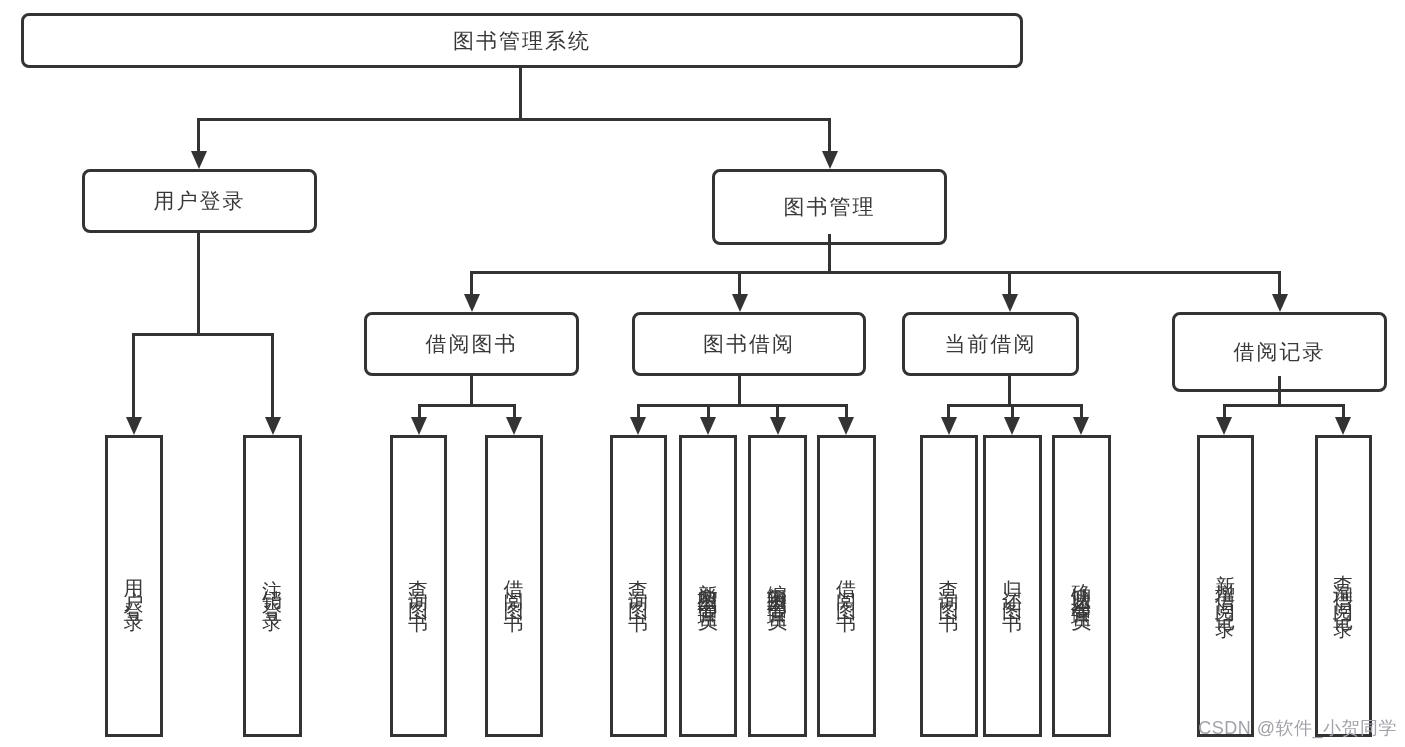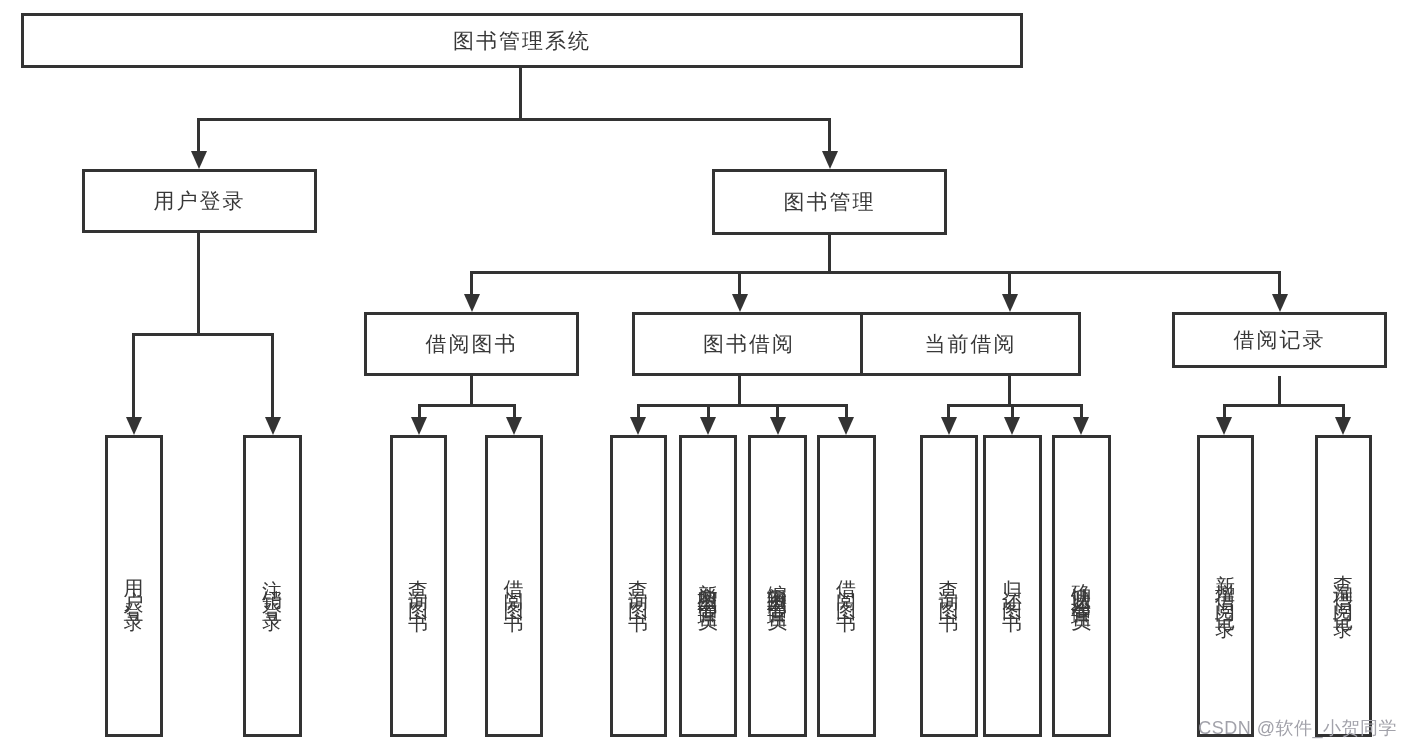--- a/index.html
+++ b/index.html
@@ -5,21 +5,21 @@
   html,body{margin:0;padding:0;background:#ffffff;}
   body{font-family:"Liberation Sans","DejaVu Sans",sans-serif;}
   #canvas{position:relative;width:1405px;height:747px;background:#ffffff;overflow:hidden;}
   .vl{position:absolute;width:3px;background:#333333;}
   .hl{position:absolute;height:3px;background:#333333;}
   .arrow{position:absolute;width:0;height:0;
          border-left:8px solid transparent;border-right:8px solid transparent;
          border-top:18px solid #333333;}
   .box{position:absolute;box-sizing:border-box;border:3px solid #333333;background:#ffffff;
        display:flex;align-items:center;justify-content:center;color:#383838;}
-  .hbox{font-size:21px;letter-spacing:2px;}
+  .hbox{font-size:21px;letter-spacing:2px;border-radius:8px;}
   .vtext{writing-mode:vertical-rl;text-orientation:mixed;font-size:20px;line-height:1.0;}
   .v-short{letter-spacing:11px;}
   .v-mid{letter-spacing:9px;}
   .v-long{letter-spacing:4px;}
   .watermark{position:absolute;font-size:18px;color:#a2a2aa;letter-spacing:0.5px;white-space:nowrap;}
 </style>
 </head>
 <body>
 
 <div id="canvas">
@@ -31,21 +31,21 @@
   <div class="vl" style="left:519px;top:68px;height:52px;"></div>
   <div class="hl" style="left:197px;top:118px;width:634px;"></div>
   <div class="vl" style="left:197px;top:118px;height:34px;"></div>
   <div class="arrow" style="left:191px;top:151px;"></div>
   <div class="vl" style="left:828px;top:118px;height:34px;"></div>
   <div class="arrow" style="left:822px;top:151px;"></div>
 
   <div class="box hbox" style="left:82px;top:169px;width:235px;height:64px;">
     <span>用户登录</span>
   </div>
-  <div class="box hbox" style="left:712px;top:169px;width:235px;height:66px;">
+  <div class="box hbox" style="left:712px;top:169px;width:235px;height:76px;">
     <span>图书管理</span>
   </div>
 
   <div class="vl" style="left:197px;top:233px;height:103px;"></div>
   <div class="hl" style="left:132px;top:333px;width:142px;"></div>
   <div class="vl" style="left:132px;top:333px;height:84px;"></div>
   <div class="arrow" style="left:126px;top:417px;"></div>
   <div class="vl" style="left:271px;top:333px;height:84px;"></div>
   <div class="arrow" style="left:265px;top:417px;"></div>
 
@@ -59,24 +59,24 @@
   <div class="arrow" style="left:1002px;top:294px;"></div>
   <div class="vl" style="left:1278px;top:271px;height:26px;"></div>
   <div class="arrow" style="left:1272px;top:294px;"></div>
 
   <div class="box hbox" style="left:364px;top:312px;width:215px;height:64px;">
     <span>借阅图书</span>
   </div>
   <div class="box hbox" style="left:632px;top:312px;width:234px;height:64px;">
     <span>图书借阅</span>
   </div>
-  <div class="box hbox" style="left:860px;top:312px;width:221px;height:64px;">
+  <div class="box hbox" style="left:902px;top:312px;width:177px;height:64px;">
     <span>当前借阅</span>
   </div>
-  <div class="box hbox" style="left:1172px;top:312px;width:215px;height:56px;">
+  <div class="box hbox" style="left:1172px;top:312px;width:215px;height:80px;">
     <span>借阅记录</span>
   </div>
 
   <div class="vl" style="left:470px;top:376px;height:31px;"></div>
   <div class="hl" style="left:418px;top:404px;width:98px;"></div>
   <div class="vl" style="left:418px;top:404px;height:15px;"></div>
   <div class="arrow" style="left:411px;top:417px;"></div>
   <div class="vl" style="left:513px;top:404px;height:15px;"></div>
   <div class="arrow" style="left:506px;top:417px;"></div>
 

